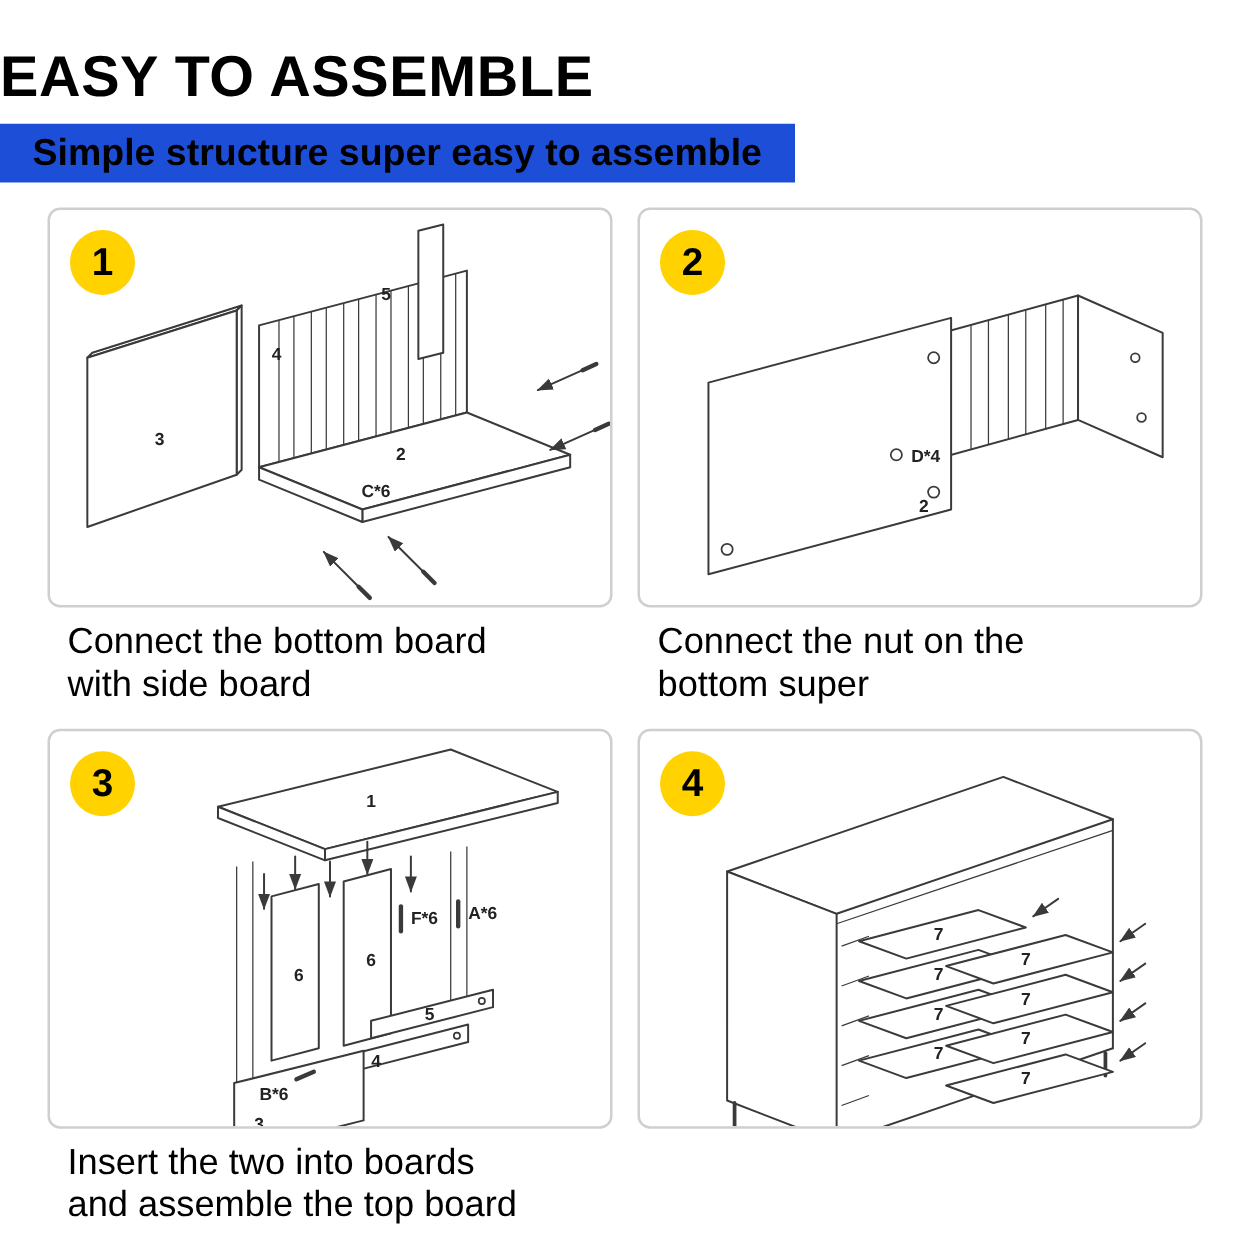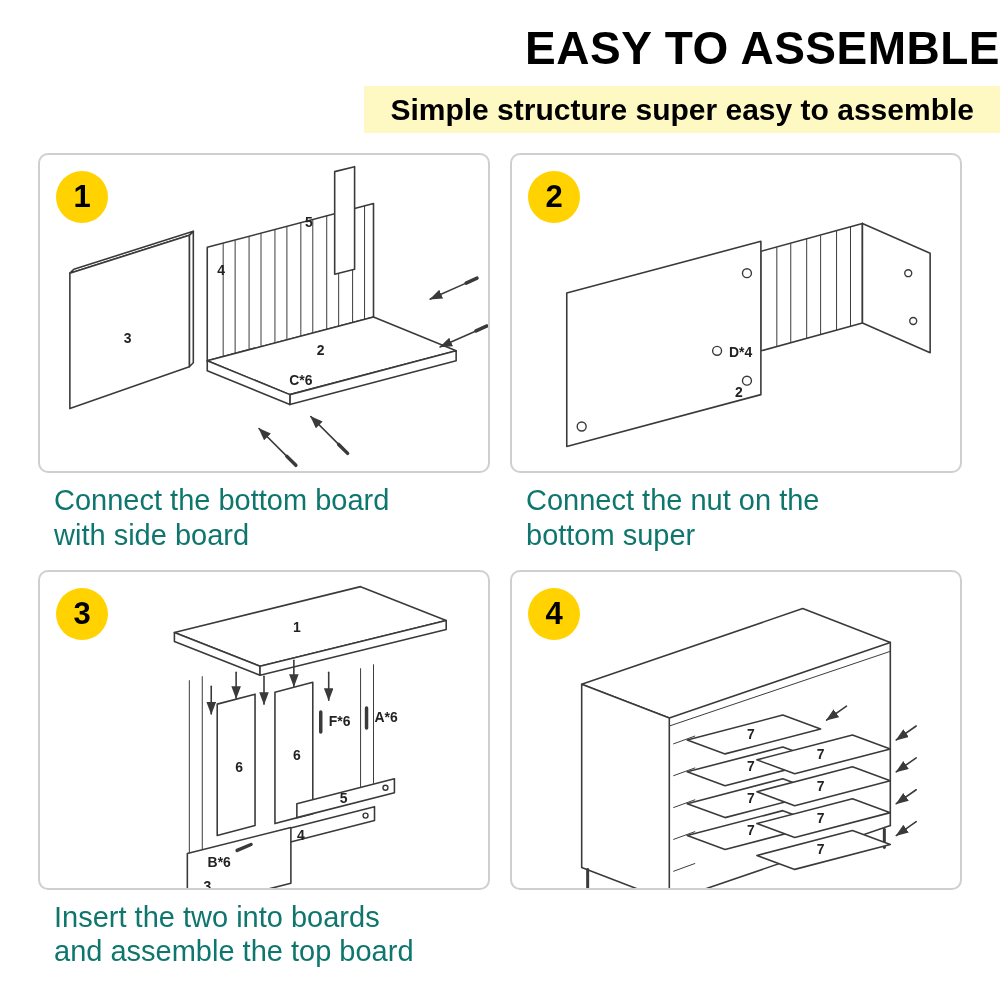--- a/index.html
+++ b/index.html
@@ -1,47 +1,47 @@
 <!DOCTYPE html>
 <html><head>
 <meta charset="utf-8">
 <style>
   html,body{margin:0;padding:0;background:#ffffff;}
   .page{
     width:1000px;height:1000px;background:#ffffff;box-sizing:border-box;
     font-family:"Liberation Sans", sans-serif;color:#141414;overflow:hidden;
   }
-  .header{padding-top:24px;text-align:right;}
+  .header{padding-top:37px;text-align:left;}
   .title{
     font-size:46px;font-weight:800;letter-spacing:.5px;color:#000;
     margin:0;line-height:1.05;
   }
   .subtitle-wrap{margin-top:14px;}
   .subtitle{
-    display:inline-block;background:#fef9c3;color:#000;
+    display:inline-block;background:#1d4ed8;color:#000;
     font-size:30px;font-weight:700;padding:7px 26px;line-height:1.1;
   }
   .grid{
     margin:20px 38px 0 38px;
     display:grid;grid-template-columns:1fr 1fr;
     column-gap:20px;row-gap:18px;
   }
   .step{display:flex;flex-direction:column;}
   .panel{
     position:relative;height:320px;border:2px solid #cfcfcf;border-radius:10px;
     background:#fff;box-sizing:border-box;overflow:hidden;
   }
   .panel svg{width:100%;height:100%;display:block;}
   .badge{
     position:absolute;top:16px;left:16px;width:52px;height:52px;border-radius:50%;
     background:#FFD200;display:flex;align-items:center;justify-content:center;
     font-size:31px;font-weight:700;color:#000;
   }
   .caption{
-    margin:10px 0 0 16px;font-size:29px;line-height:1.18;color:#0f766e;
+    margin:10px 0 0 16px;font-size:29px;line-height:1.18;color:#000000;
     font-weight:400;
   }
   
   .ln{stroke:#3a3a3a;stroke-width:1.6;fill:none;stroke-linejoin:round;stroke-linecap:round;}
   .face{stroke:#3a3a3a;stroke-width:1.6;fill:#ffffff;stroke-linejoin:round;}
   .thin{stroke:#3a3a3a;stroke-width:1;fill:none;}
   .screw{stroke:#3a3a3a;stroke-width:3.5;fill:none;stroke-linecap:round;}
   .leg{stroke:#3a3a3a;stroke-width:3;fill:none;stroke-linecap:round;}
   .lbl{font-family:"Liberation Sans",sans-serif;font-size:14px;font-weight:600;fill:#222;}
   .nut{stroke:#3a3a3a;stroke-width:1.4;fill:#ffffff;}

